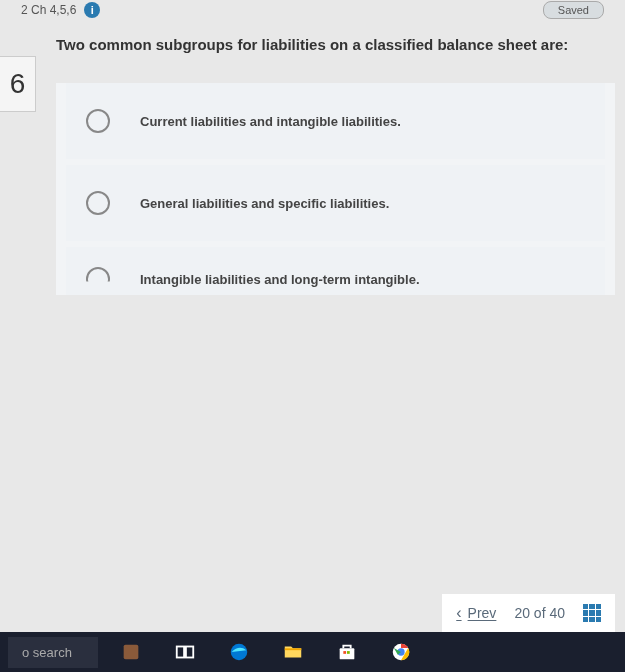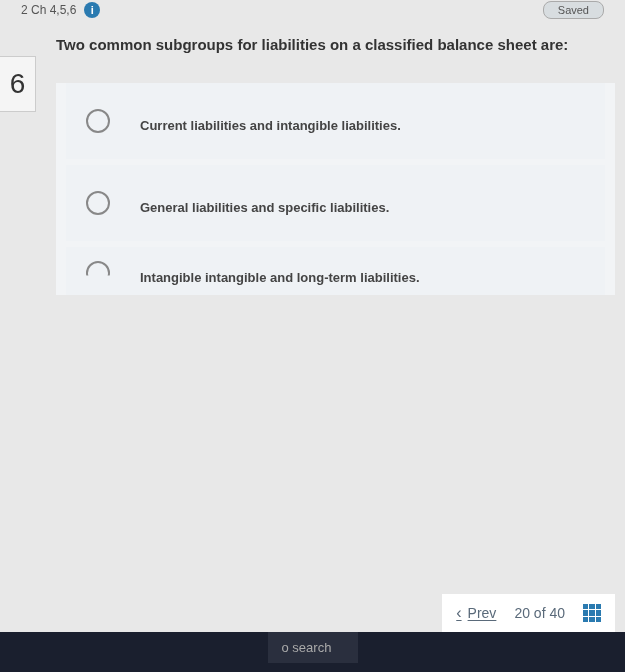--- a/index.html
+++ b/index.html
@@ -12,32 +12,32 @@
     
     .main-area { display: flex; height: 570px; }
     .question-num { width: 36px; background: #f5f5f5; border: 1px solid #ccc; border-left: none; margin-top: 36px; height: 56px; display: flex; align-items: center; justify-content: center; font-size: 28px; color: #333; }
     
     .content { flex: 1; padding: 0 10px 0 20px; font-weight: bold; }
     .question-text { font-size: 15px; color: #333; padding: 16px 0 24px 0; }
     
     .mc-container { background: #f2f4f6; }
     .mc-header { background: linear-gradient(#cdd9e8, #c2d0e0); padding: 14px 20px; font-size: 14px; color: #444; border-top: 1px solid #b8c5d5; }
     
-    .option { display: flex; align-items: flex-end; padding: 26px 20px; gap: 30px; background: #eff2f5; margin: 6px 10px; }
+    .option { display: flex; align-items: center; padding: 26px 20px; gap: 30px; background: #eff2f5; margin: 6px 10px; }
     .radio { width: 24px; height: 24px; border: 2px solid #888; border-radius: 50%; flex-shrink: 0; }
     .option-text { font-size: 13px; color: #444; }
     
     .bottom-nav { position: absolute; bottom: 40px; right: 10px; display: flex; align-items: center; gap: 18px; padding: 10px 14px; background: #fff; }
     .prev-btn { display: flex; align-items: center; gap: 6px; color: #5a6a7a; font-size: 14px; text-decoration: underline; text-underline-offset: 2px; }
     .chevron { font-size: 16px; color: #5a6a7a; }
     .page-info { font-size: 14px; color: #5a6a7a; }
     .grid-icon { width: 18px; height: 18px; display: grid; grid-template-columns: repeat(3,1fr); grid-template-rows: repeat(3,1fr); gap: 1px; }
     .grid-icon span { background: #2a7ab0; }
     
-    .taskbar { position: absolute; bottom: 0; left: 0; right: 0; height: 40px; background: #1a1f2e; display: flex; align-items: center; padding: 0 8px; gap: 12px; flex-direction: column; }
+    .taskbar { position: absolute; bottom: 0; left: 0; right: 0; height: 40px; background: #1a1f2e; display: flex; align-items: center; padding: 0 8px; gap: 12px; }
     .search-box { background: #2a2f3e; color: #aaa; padding: 8px 14px; font-size: 13px; width: 90px; }
     .tb-icon { width: 42px; height: 36px; display: flex; align-items: center; justify-content: center; color: #fff; }
     .tb-icon svg { width: 22px; height: 22px; }
   </style>
 </head>
 <body>
 
 <div class="top-bar">
   <div class="top-left">
     <span>2 Ch 4,5,6</span>
@@ -55,21 +55,21 @@
       <div class="option">
         <div class="radio"></div>
         <div class="option-text">Current liabilities and intangible liabilities.</div>
       </div>
       <div class="option">
         <div class="radio"></div>
         <div class="option-text">General liabilities and specific liabilities.</div>
       </div>
       <div class="option" style="padding-bottom:10px; overflow:hidden; height:48px;">
         <div class="radio" style="clip-path: inset(0 0 40% 0);"></div>
-        <div class="option-text">Intangible intangible and long-term liabilities.</div>
+        <div class="option-text">Intangible liabilities and long-term intangible.</div>
       </div>
     </div>
   </div>
 </div>
 
 <div class="bottom-nav">
   <div class="prev-btn">
     <span class="chevron">‹</span>
     <span>Prev</span>
   </div>

